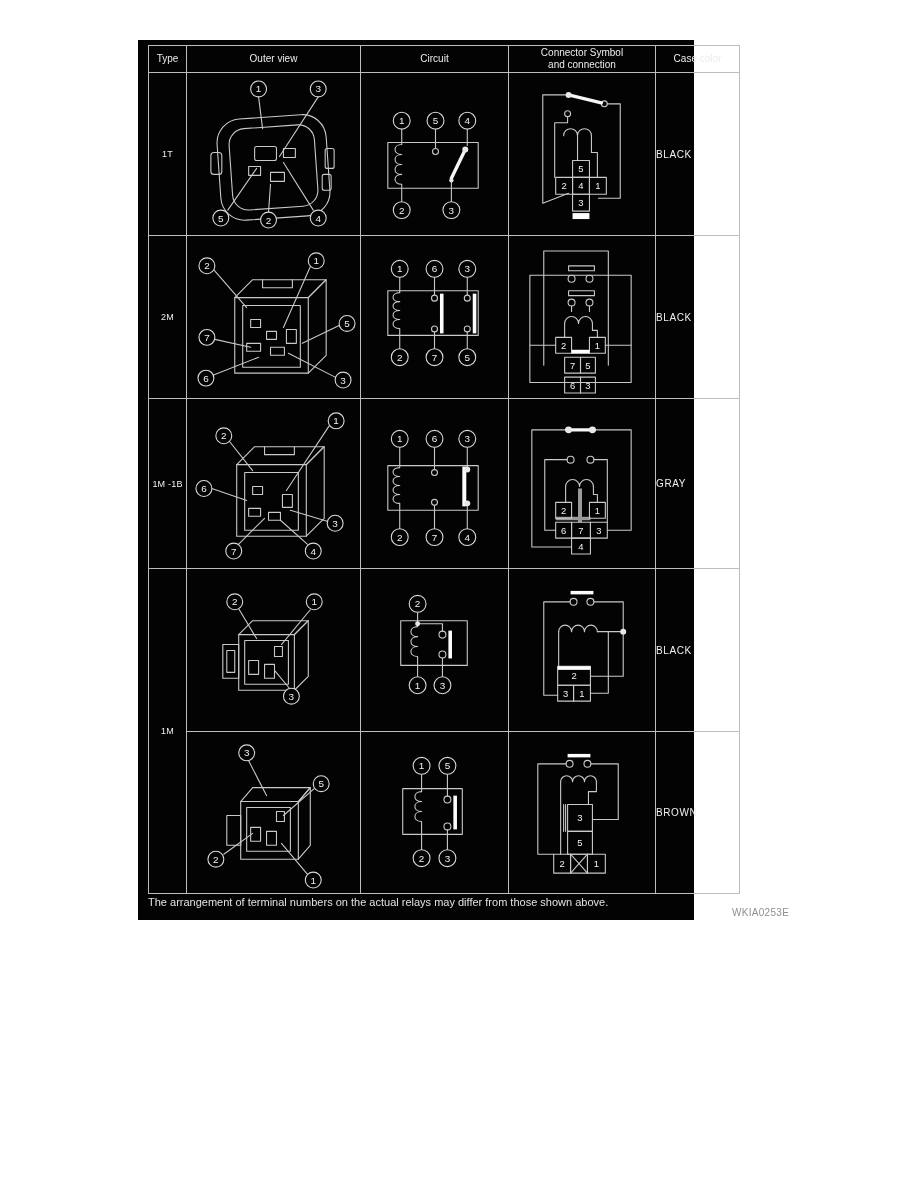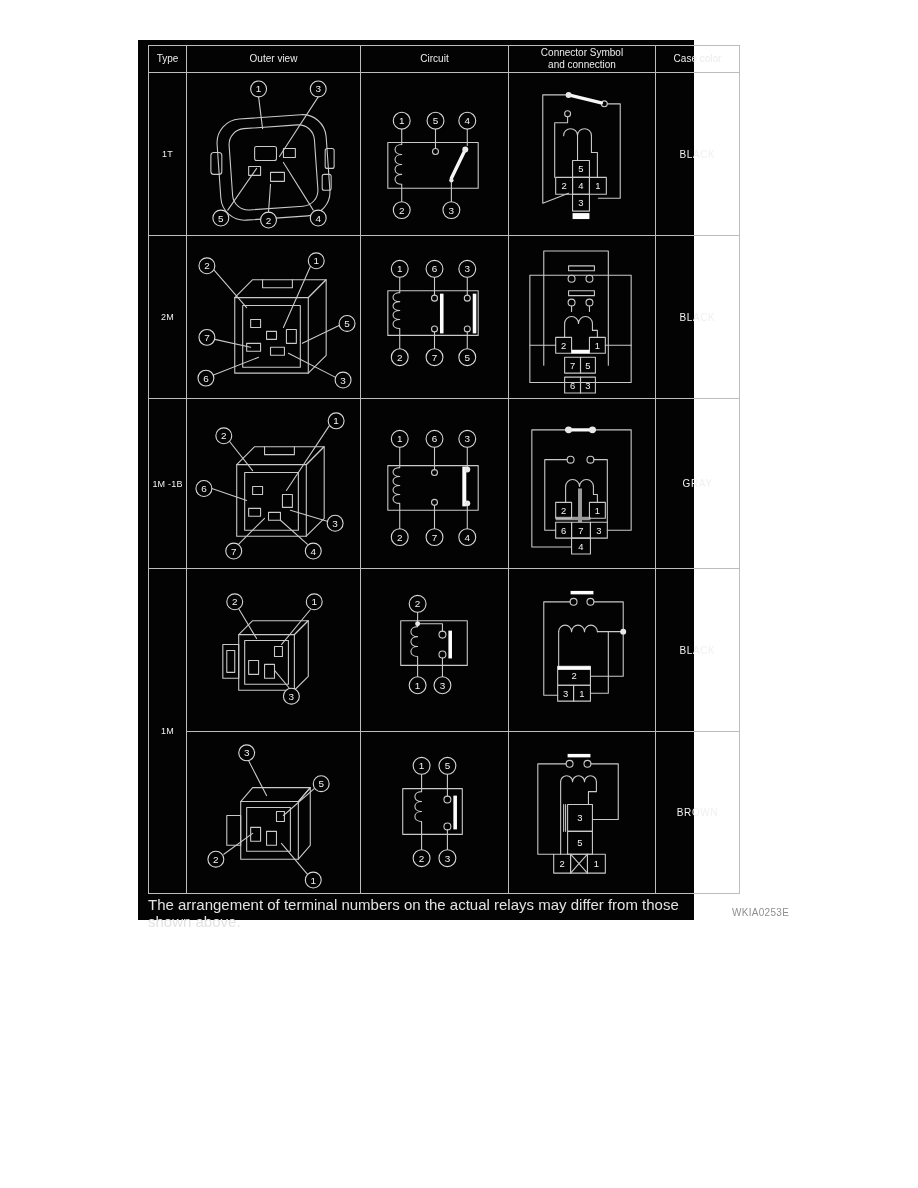--- a/index.html
+++ b/index.html
@@ -16,36 +16,36 @@
   }
   .cell {
     border-right:1px solid #bdbdbd; border-bottom:1px solid #bdbdbd;
     position:relative; color:#efefef; overflow:hidden;
   }
   .head { display:flex; flex-direction:column; align-items:center; justify-content:center;
           font-size:10px; line-height:12px; color:#ececec; text-align:center; }
   .typecell { display:flex; align-items:center; justify-content:center;
               font-size:9px; color:#f0f0f0; letter-spacing:0.2px; }
   .typecell.merged { grid-column:1; grid-row:5 / span 2; }
-  .colorcell { display:flex; align-items:center; justify-content:center;
+  .colorcell { display:flex; align-items:center; 
                font-size:10px; color:#f0f0f0; letter-spacing:0.6px; }
   .cell svg { display:block; width:100%; height:100%; }
 
   
   .s    { stroke:#c9c9c9; fill:none; stroke-width:1.1; stroke-linecap:round; stroke-linejoin:round; }
   .sf   { fill:#e8e8e8; stroke:none; }
   .sw   { fill:#fdfdfd; stroke:none; }
   .gray { fill:#9a9a9a; stroke:none; }
   .thick{ stroke:#f6f6f6; stroke-width:3.4; fill:none; stroke-linecap:round; }
   .co   { fill:#030303; stroke:#d9d9d9; stroke-width:1.1; }
   .t    { fill:#f2f2f2; font-size:10px; text-anchor:middle; font-family:"Liberation Sans",sans-serif; }
   .t9   { fill:#f2f2f2; font-size:9.5px; text-anchor:middle; font-family:"Liberation Sans",sans-serif; }
 
   .footnote { position:absolute; left:10px; top:856px; width:540px;
-              font-size:15px; color:#e2e2e2; }
+              font-size:11px; color:#e2e2e2; }
   .figcode  { position:absolute; left:594px; top:867px;
               font-size:10px; color:#8f8f8f; letter-spacing:0.3px; }
 </style>
 </head>
 <body>
 
 <div class="page">
   <div class="blackout">
     <div class="tbl">
 

